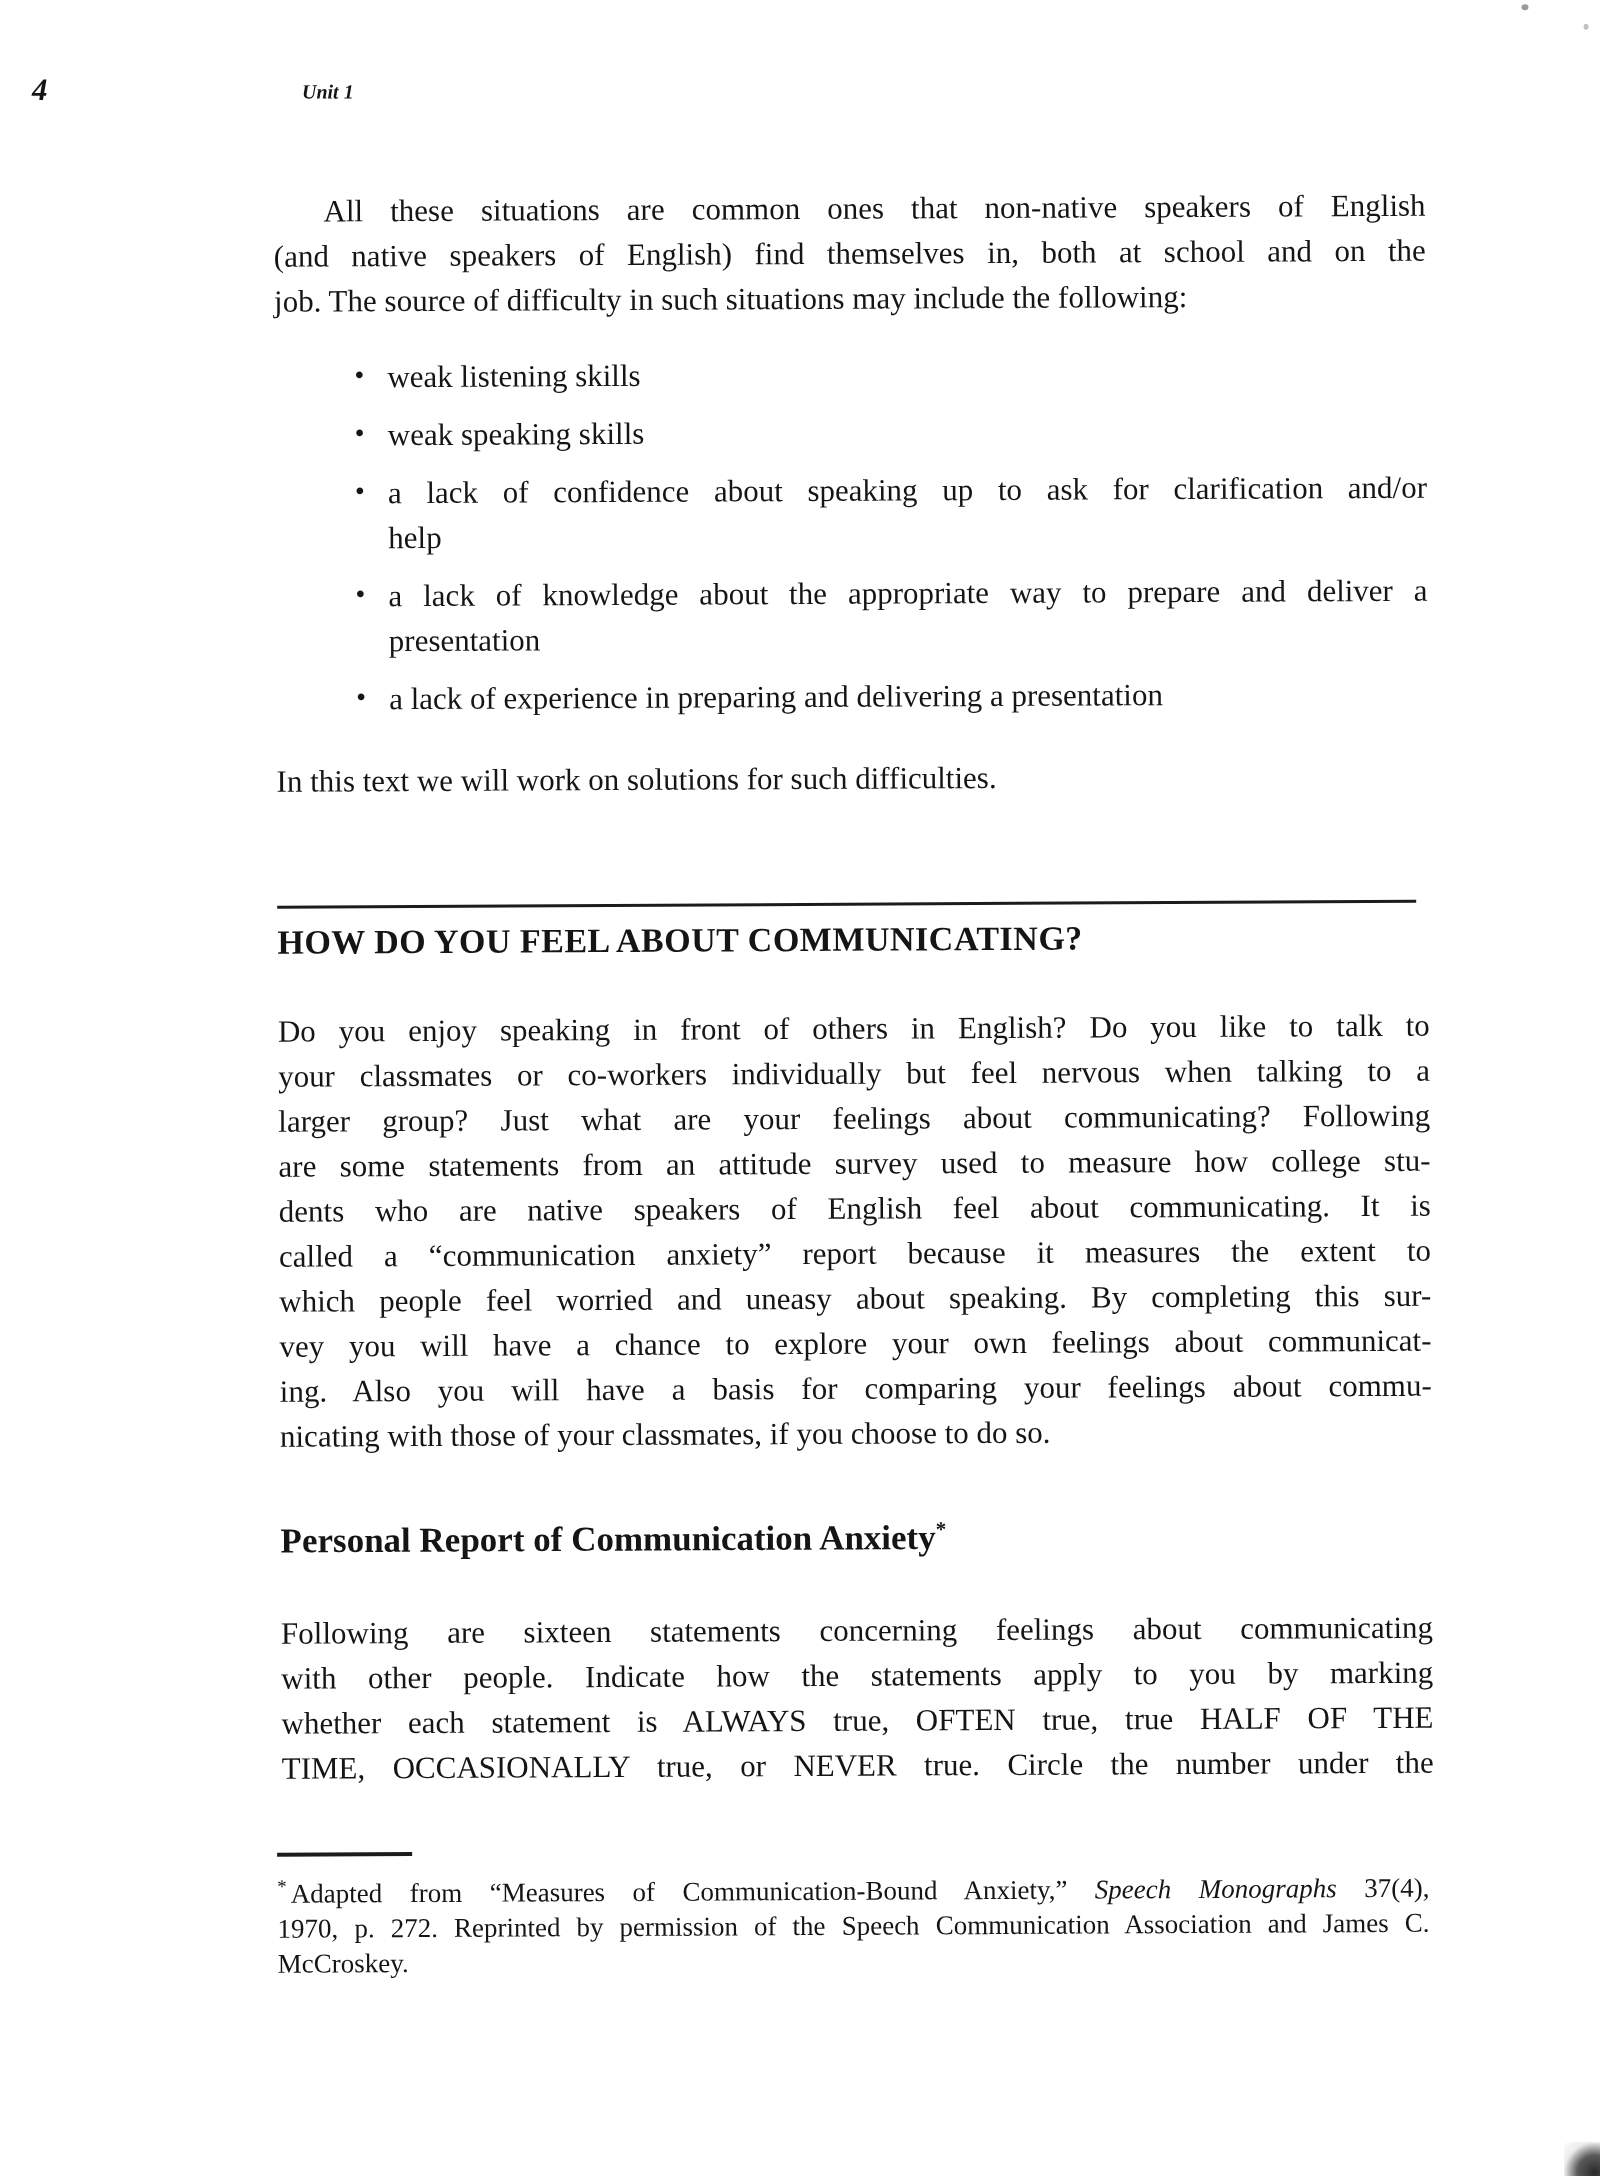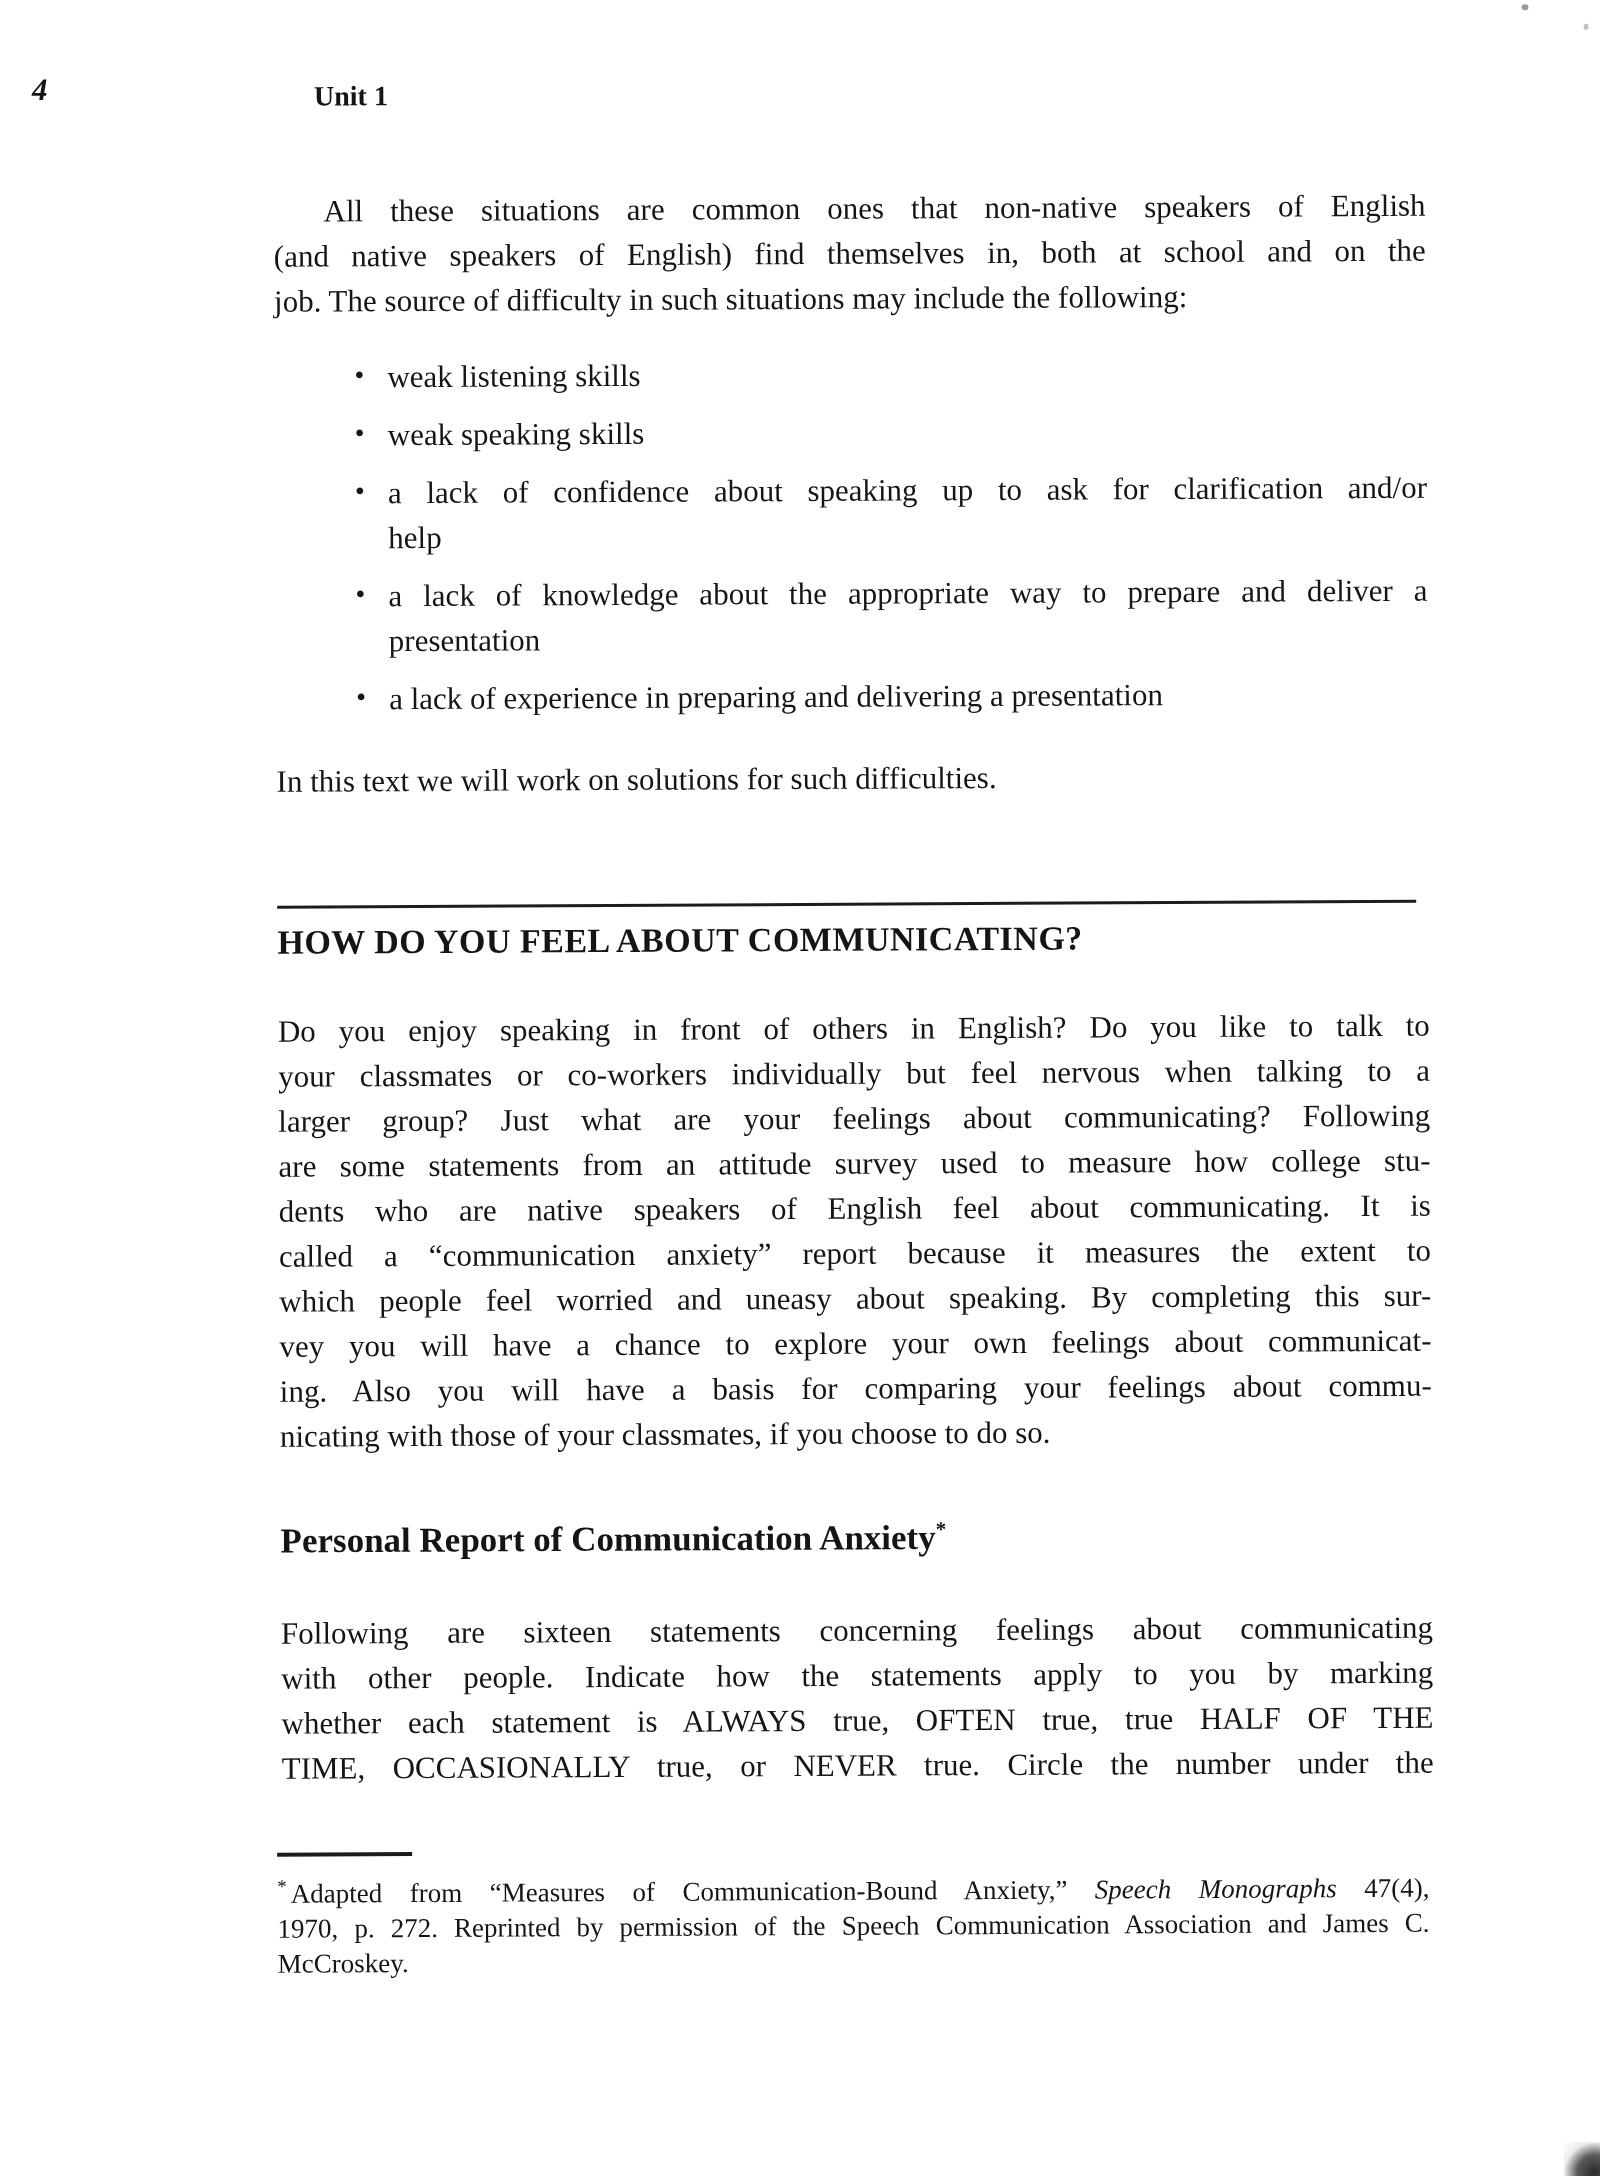--- a/index.html
+++ b/index.html
@@ -11,22 +11,22 @@
     font-family:"Liberation Serif","DejaVu Serif",serif;
     color:#151515;
   }
   .content { position:absolute; inset:0; transform:rotate(-0.3deg); transform-origin:50% 40%; }
 
   .page-num {
     position:absolute; left:36px; top:68px;
     font-size:31px; font-weight:bold; font-style:italic;
   }
   .running-head {
-    position:absolute; left:318px; top:78px;
-    font-size:28px; font-weight:bold; 
+    position:absolute; left:306px; top:78px;
+    font-size:20px; font-weight:bold; font-style:italic;
   }
 
   .col { position:absolute; left:277px; width:1152px; }
 
   .body-text { font-size:31px; line-height:45px; }
   .lines > div { text-align:justify; text-align-last:justify; }
   .lines > div:last-child { text-align-last:left; }
   .lines.flush-last > div:last-child { text-align-last:justify; }
   .lines.indent-first > div:first-child { text-indent:50px; }
 
@@ -145,21 +145,21 @@
     <div class="col body-text para3 lines flush-last">
         <div>Following are sixteen statements concerning feelings about communicating</div>
         <div>with other people. Indicate how the statements apply to you by marking</div>
         <div>whether each statement is ALWAYS true, OFTEN true, true HALF OF THE</div>
         <div>TIME, OCCASIONALLY true, or NEVER true. Circle the number under the</div>
       </div>
 
     <div class="fn-rule"></div>
 
     <div class="footnote">
-      <div class="fl"><span class="fn-marker">*</span><span>Adapted from “Measures of Communication-Bound Anxiety,”</span> <span class="italic">Speech Monographs</span> <span>47(4),</span></div>
+      <div class="fl"><span class="fn-marker">*</span><span>Adapted from “Measures of Communication-Bound Anxiety,”</span> <span class="italic">Speech Monographs</span> <span>37(4),</span></div>
       <div class="fl">1970, p. 272. Reprinted by permission of the Speech Communication Association and James C.</div>
       <div class="fl fl-last">McCroskey.</div>
     </div>
 
     <div class="speck speck1"></div>
     <div class="speck speck2"></div>
   </div>
 
   <div class="smudge-br"></div>
 </div>

